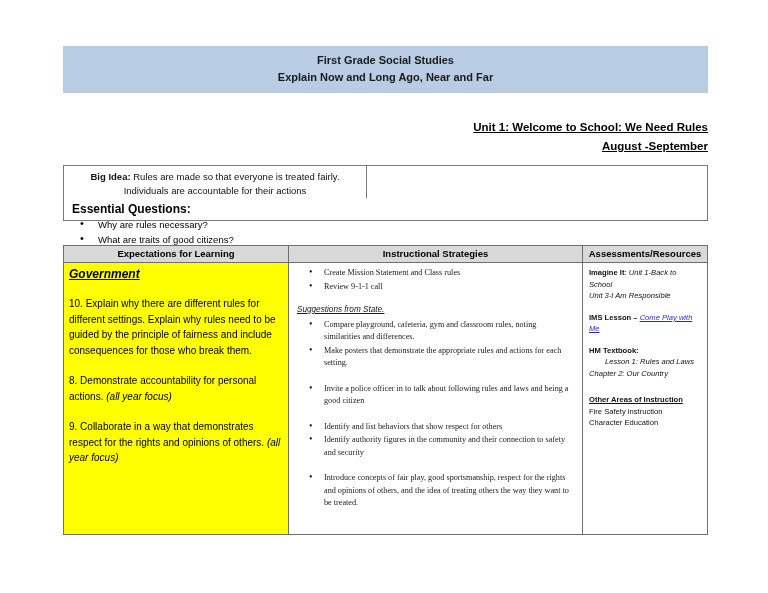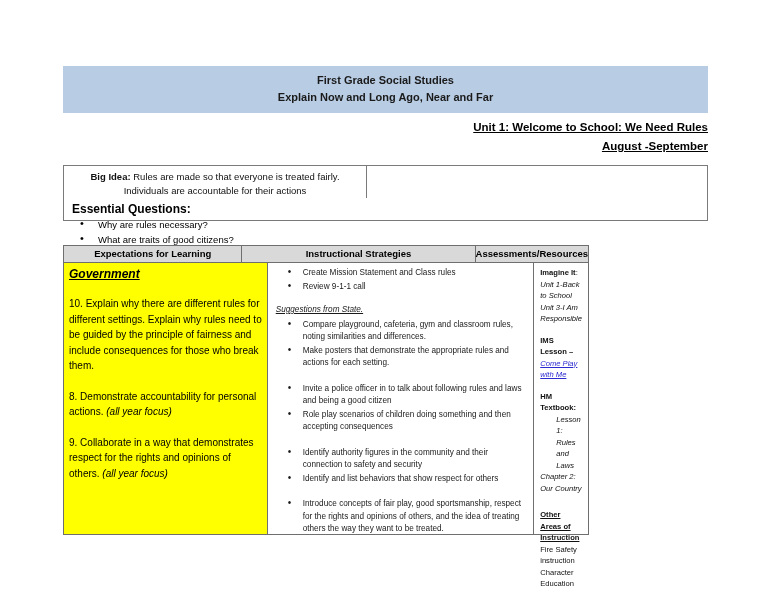--- a/index.html
+++ b/index.html
@@ -26,21 +26,20 @@
   
   .banner {
     position: absolute;
     left: 63px;
     top: 46px;
     width: 645px;
     background: #b8cce4;
     text-align: center;
     padding: 6px 0 7px 0;
     box-sizing: border-box;
-    margin-top: 20px;
   }
   .banner-line {
     font-size: 11px;
     font-weight: bold;
     line-height: 17px;
     color: #1a1a1a;
   }
 
   
   .unit-heading {
@@ -112,21 +111,21 @@
     left: 8px;
     top: -1px;
     font-size: 11px;
   }
 
   
   .map-table {
     position: absolute;
     left: 63px;
     top: 245px;
-    width: 526px;
+    width: 645px;
     height: 290px;
     border: 1px solid #6f6f6f;
     box-sizing: border-box;
     display: flex;
     flex-direction: column;
     background: #14532d;
     justify-content: flex-end;
   }
   .thead {
     display: flex;
@@ -192,20 +191,21 @@
     padding: 0;
     list-style: none;
   }
   .st-list li {
     font-size: 8.2px;
     line-height: 12.5px;
     position: relative;
     padding-left: 27px;
     margin-bottom: 1px;
     color: #1a1a1a;
+    font-family: Liberation Serif, serif;
   }
   .st-list li::before {
     content: "\2022";
     position: absolute;
     left: 12px;
     top: -1px;
     font-size: 10px;
   }
   .st-sub {
     font-size: 8.2px;
@@ -306,28 +306,27 @@
 
         <ul class="st-list">
           <li>Compare playground, cafeteria, gym and classroom rules, noting similarities and differences.</li>
           <li>Make posters that demonstrate the appropriate rules and actions for each setting.</li>
         </ul>
 
         <div class="st-gap-md"></div>
 
         <ul class="st-list">
           <li>Invite a police officer in to talk about following rules and laws and being a good citizen</li>
-          <li>Role play scenarios of children doing something and then accepting consequences</li>
         </ul>
 
         <div class="st-gap-md"></div>
 
         <ul class="st-list">
+          <li>Identify and list behaviors that show respect for others</li>
           <li>Identify authority figures in the community and their connection to safety and security</li>
-          <li>Identify and list behaviors that show respect for others</li>
         </ul>
 
         <div class="st-gap-md"></div>
 
         <ul class="st-list">
           <li>Introduce concepts of fair play, good sportsmanship, respect for the rights and opinions of others, and the idea of treating others the way they want to be treated.</li>
         </ul>
       </div>
 
       <div class="col-3 cell-resources">

